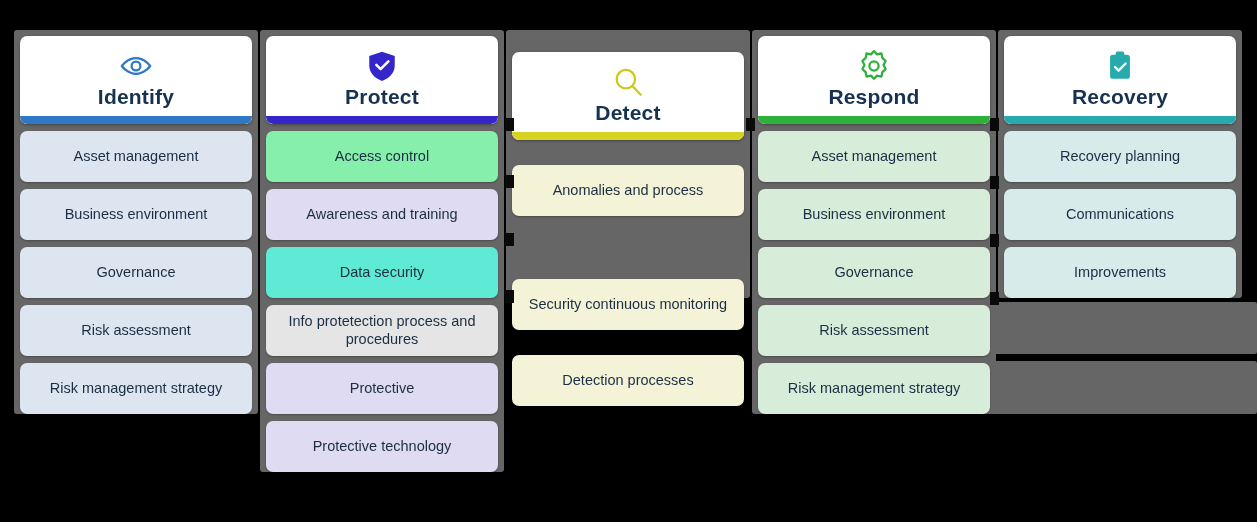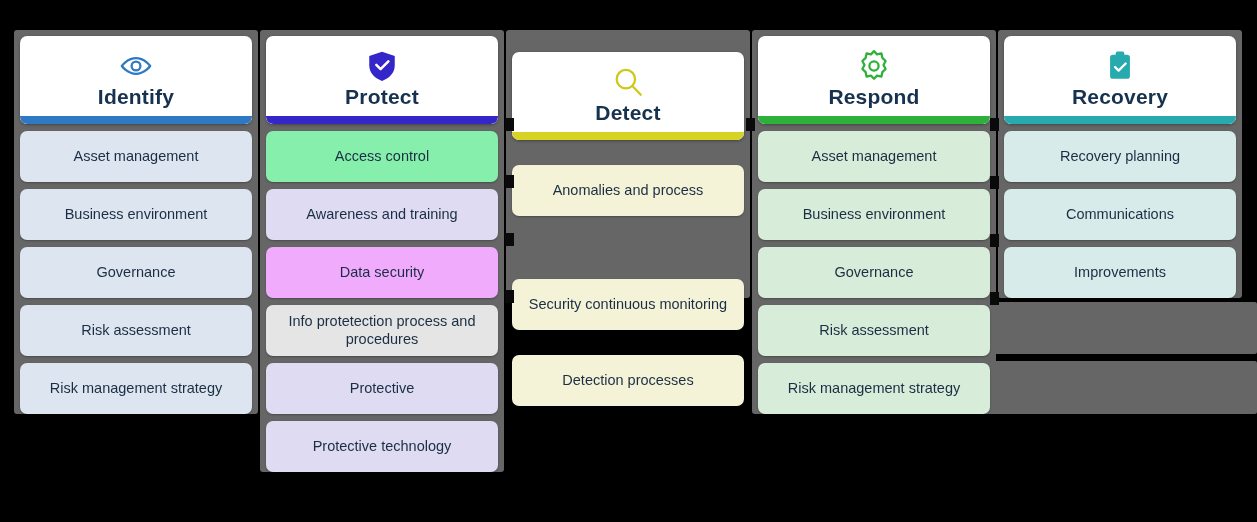--- a/index.html
+++ b/index.html
@@ -136,21 +136,21 @@
           <svg xmlns="http://www.w3.org/2000/svg" width="34" height="34" viewBox="0 0 48 48">
             <path d="M24 4 42 10v13c0 11-8 18.6-18 22-10-3.4-18-11-18-22V10z" fill="#3526c9"></path>
             <path d="M16 22.5l6 6 11-11" fill="none" stroke="#ffffff" stroke-width="3.6" stroke-linecap="round" stroke-linejoin="round"></path>
           </svg>
         </span>
         <div class="head-title">Protect</div>
         <div class="accent-bar" style="background: rgb(53, 38, 201);"></div>
       </div>
       <div class="cell" style="background: #86efac;">Access control</div>
       <div class="cell" style="background: rgb(222, 219, 243);">Awareness and training</div>
-      <div class="cell" style="background: #f0abfc; text-align: center;">Data security</div>
+      <div class="cell" style="background: #5eead4; text-align: center;">Data security</div>
       <div class="cell" style="background: #e5e5e5;">Info protetection process and procedures</div>
       <div class="cell" style="background: rgb(222, 219, 243);">Protective</div>
       <div class="cell" style="background: rgb(222, 219, 243);">Protective technology</div>
     </div>
     <div class="column" style="left: 512px; top: 52px; gap: 25px;">
       <div class="head-card">
         <span class="head-icon">
           <svg xmlns="http://www.w3.org/2000/svg" width="34" height="34" viewBox="0 0 48 48" fill="none" stroke="#cfc81c" stroke-width="3.2" stroke-linecap="round">
             <circle cx="21" cy="20" r="13"></circle>
             <line x1="30.6" y1="30" x2="42" y2="42"></line>

